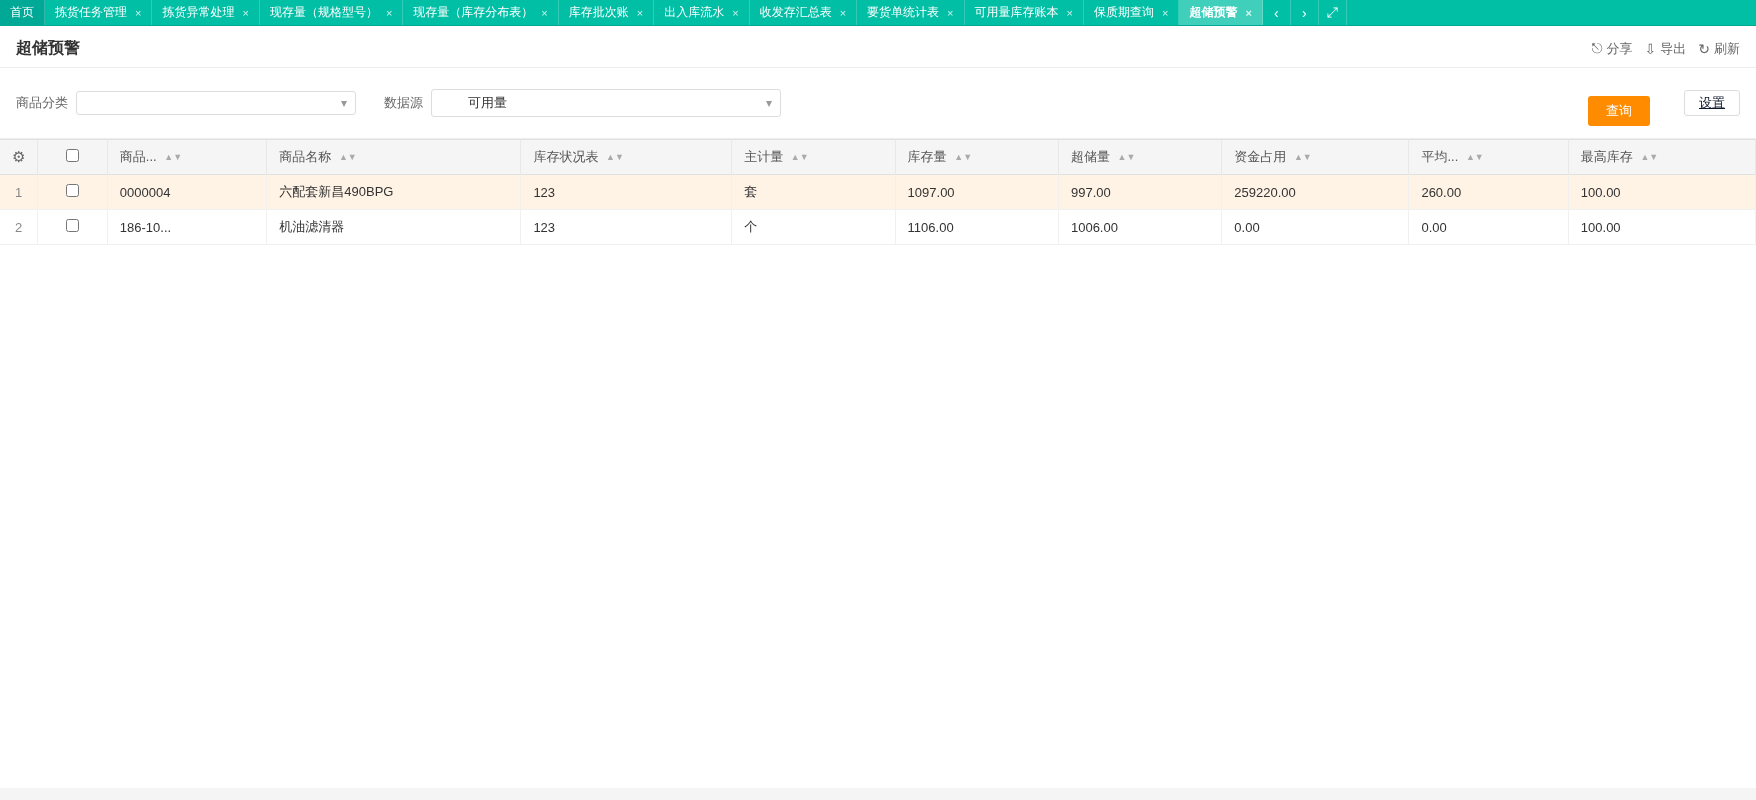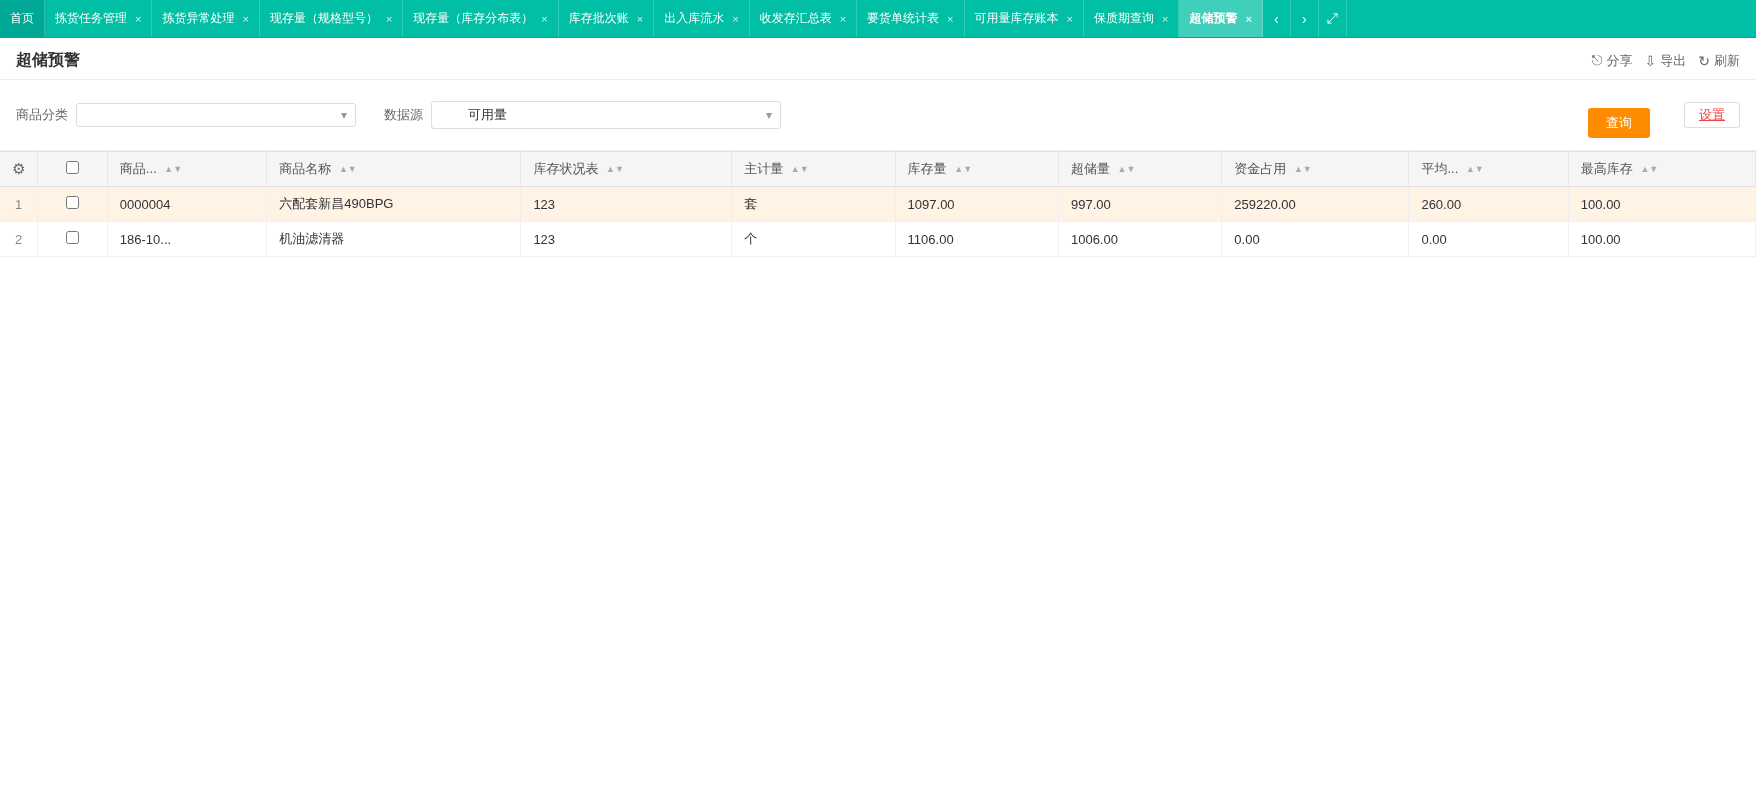--- a/index.html
+++ b/index.html
@@ -3,21 +3,21 @@
   <meta charset="utf-8">
   <style>
     * { margin: 0; padding: 0; box-sizing: border-box; }
     body { font-family: "Microsoft YaHei", "PingFang SC", sans-serif; font-size: 13px; background: #f5f5f5; color: #333; }
 
     
     .top-nav {
       display: flex;
       align-items: center;
       background: #00bfa5;
-      height: 38px;
+      height: 26px;
       overflow: hidden;
       border-bottom: 1px solid #00a896;
     }
     .top-nav-item {
       display: flex;
       align-items: center;
       padding: 0 10px;
       height: 100%;
       color: #fff;
       font-size: 12px;
@@ -125,21 +125,21 @@
       border: none;
       border-radius: 3px;
       padding: 6px 18px;
       cursor: pointer;
       font-size: 13px;
       margin-left: auto;
       margin-top: 16px;
     }
     .btn-settings {
       background: #fff;
-      color: #ef4444;
+      color: #0f172a;
       border: 1px solid #ddd;
       border-radius: 3px;
       padding: 3px 14px;
       cursor: pointer;
       font-size: 13px;
       margin-left: 6px;
       text-decoration: underline;
     }
 
     

